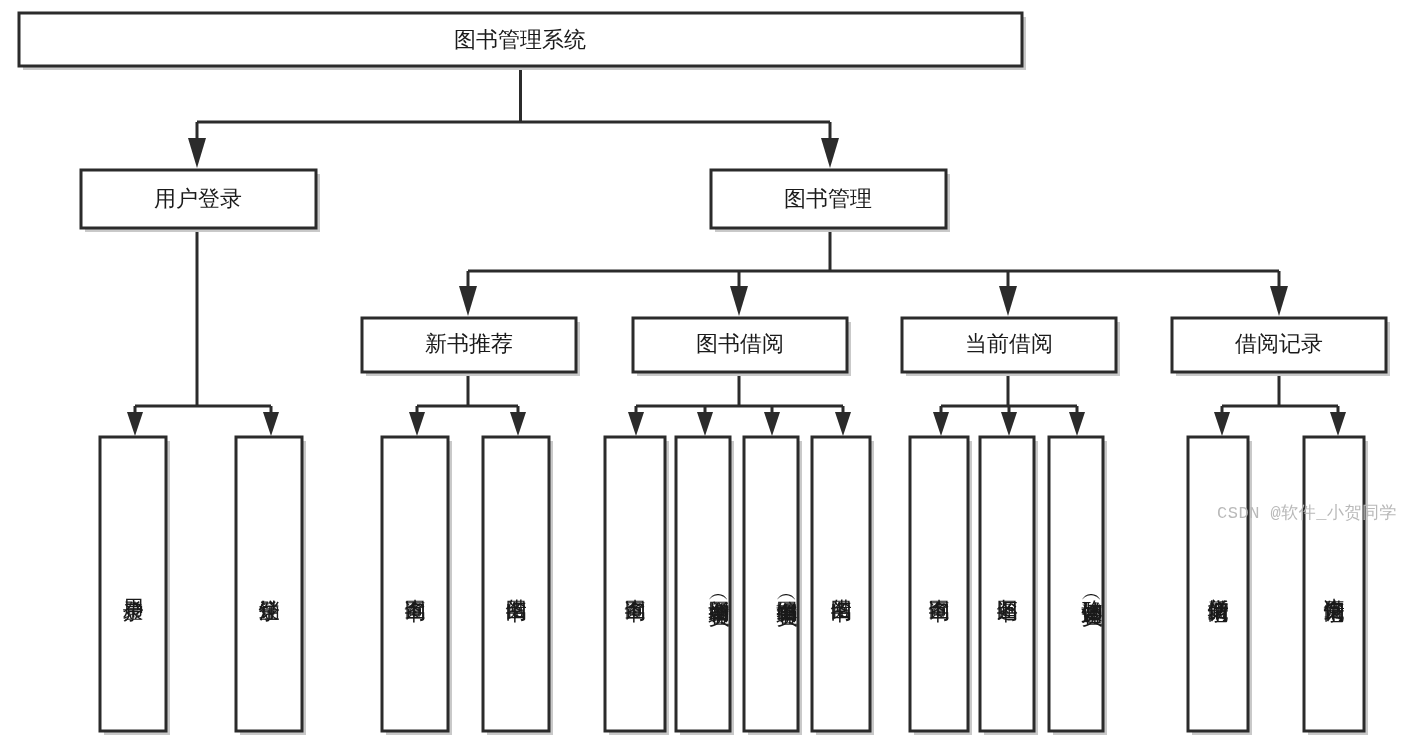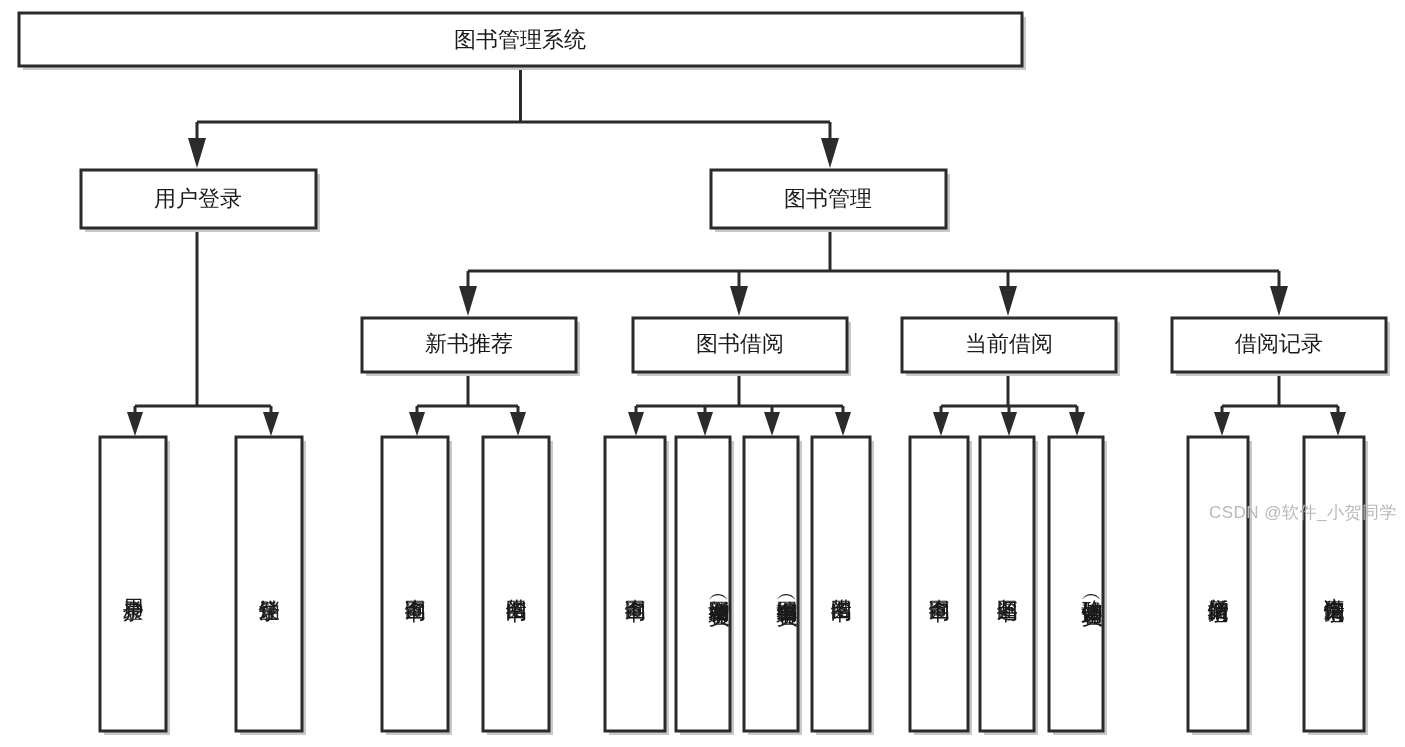--- a/index.html
+++ b/index.html
@@ -62,21 +62,21 @@
     letter-spacing: 1px;
     display: flex;
     align-items: center;
     justify-content: center;
     text-align: center;
     white-space: nowrap;
     pointer-events: none;
   }
   .watermark {
     position: absolute;
-    font-family: Liberation Sans, sans-serif;
+    font-family: Liberation Mono, monospace;
     font-size: 17px;
     color: #b9b9b9;
     white-space: nowrap;
     letter-spacing: 0.5px;
   }
 </style>
 </head>
 <body>
 
 <div id="diagram-root">

